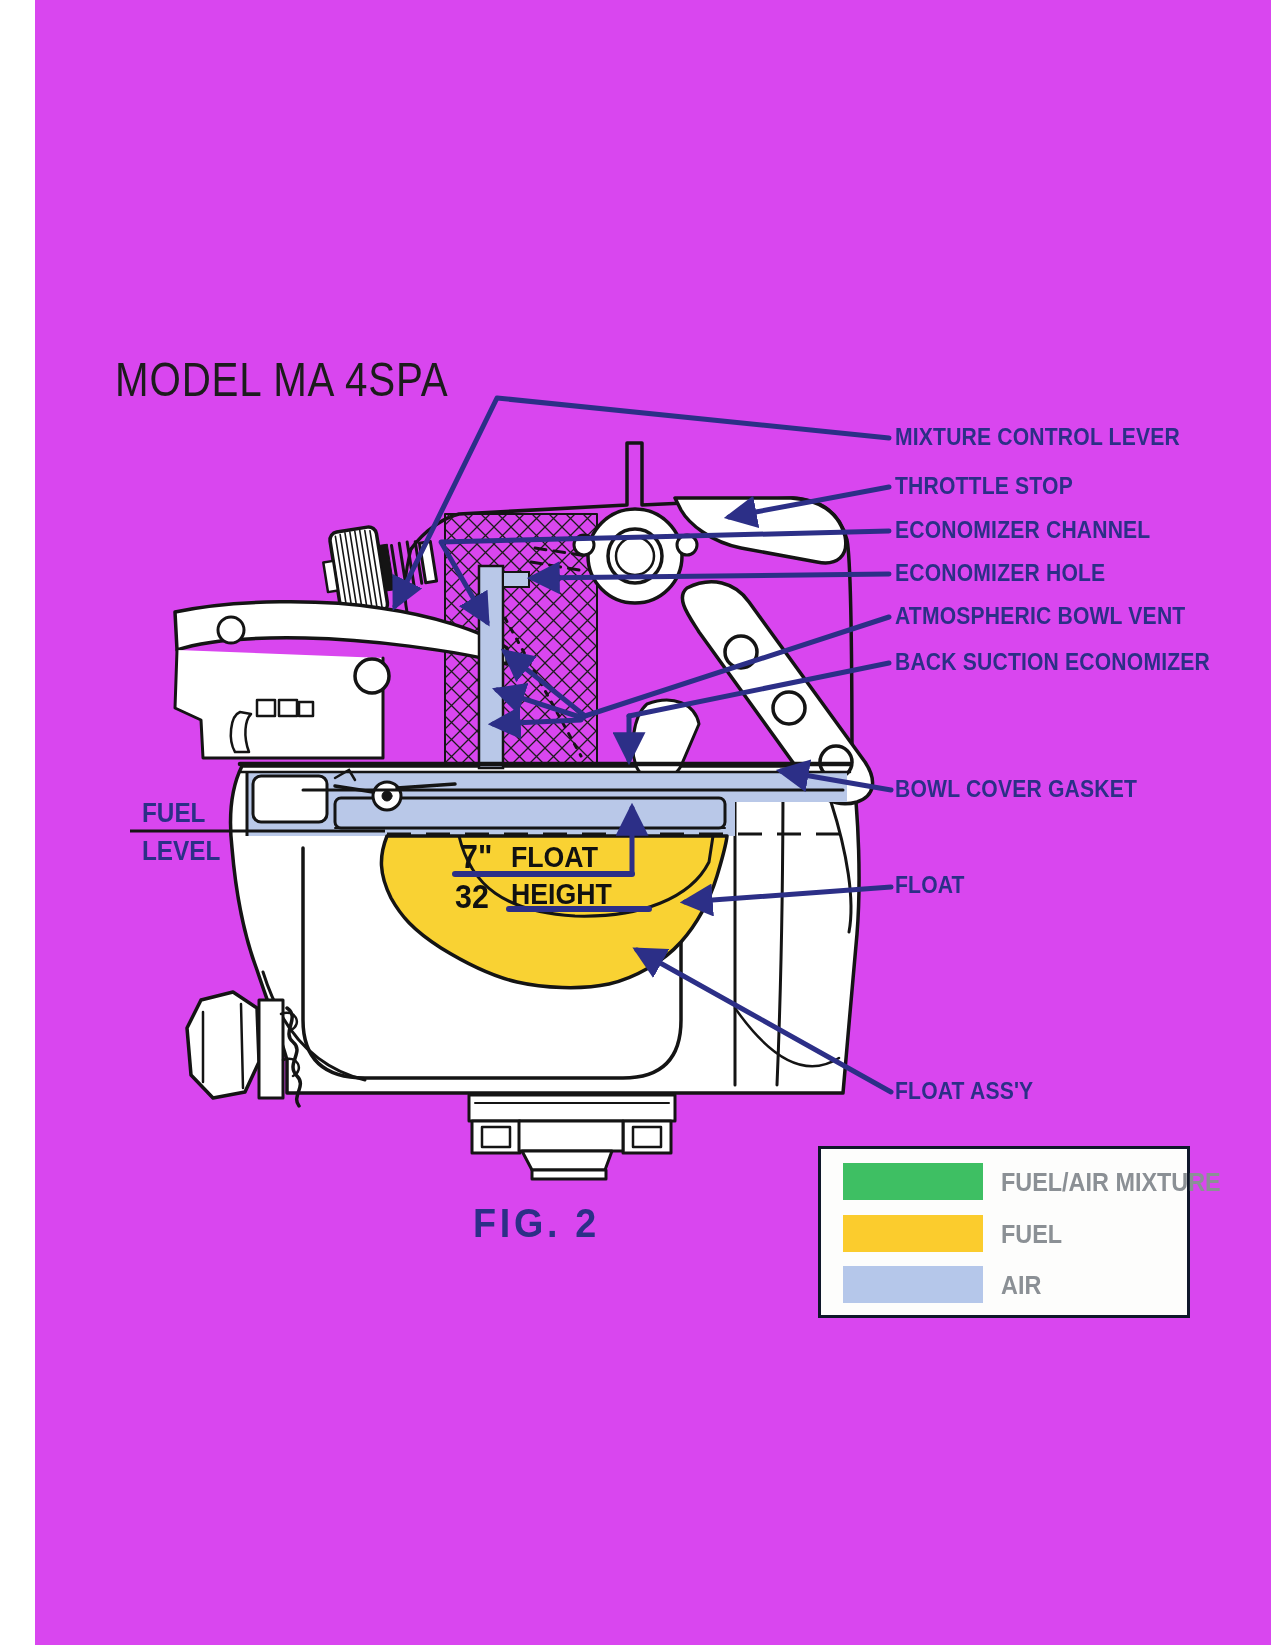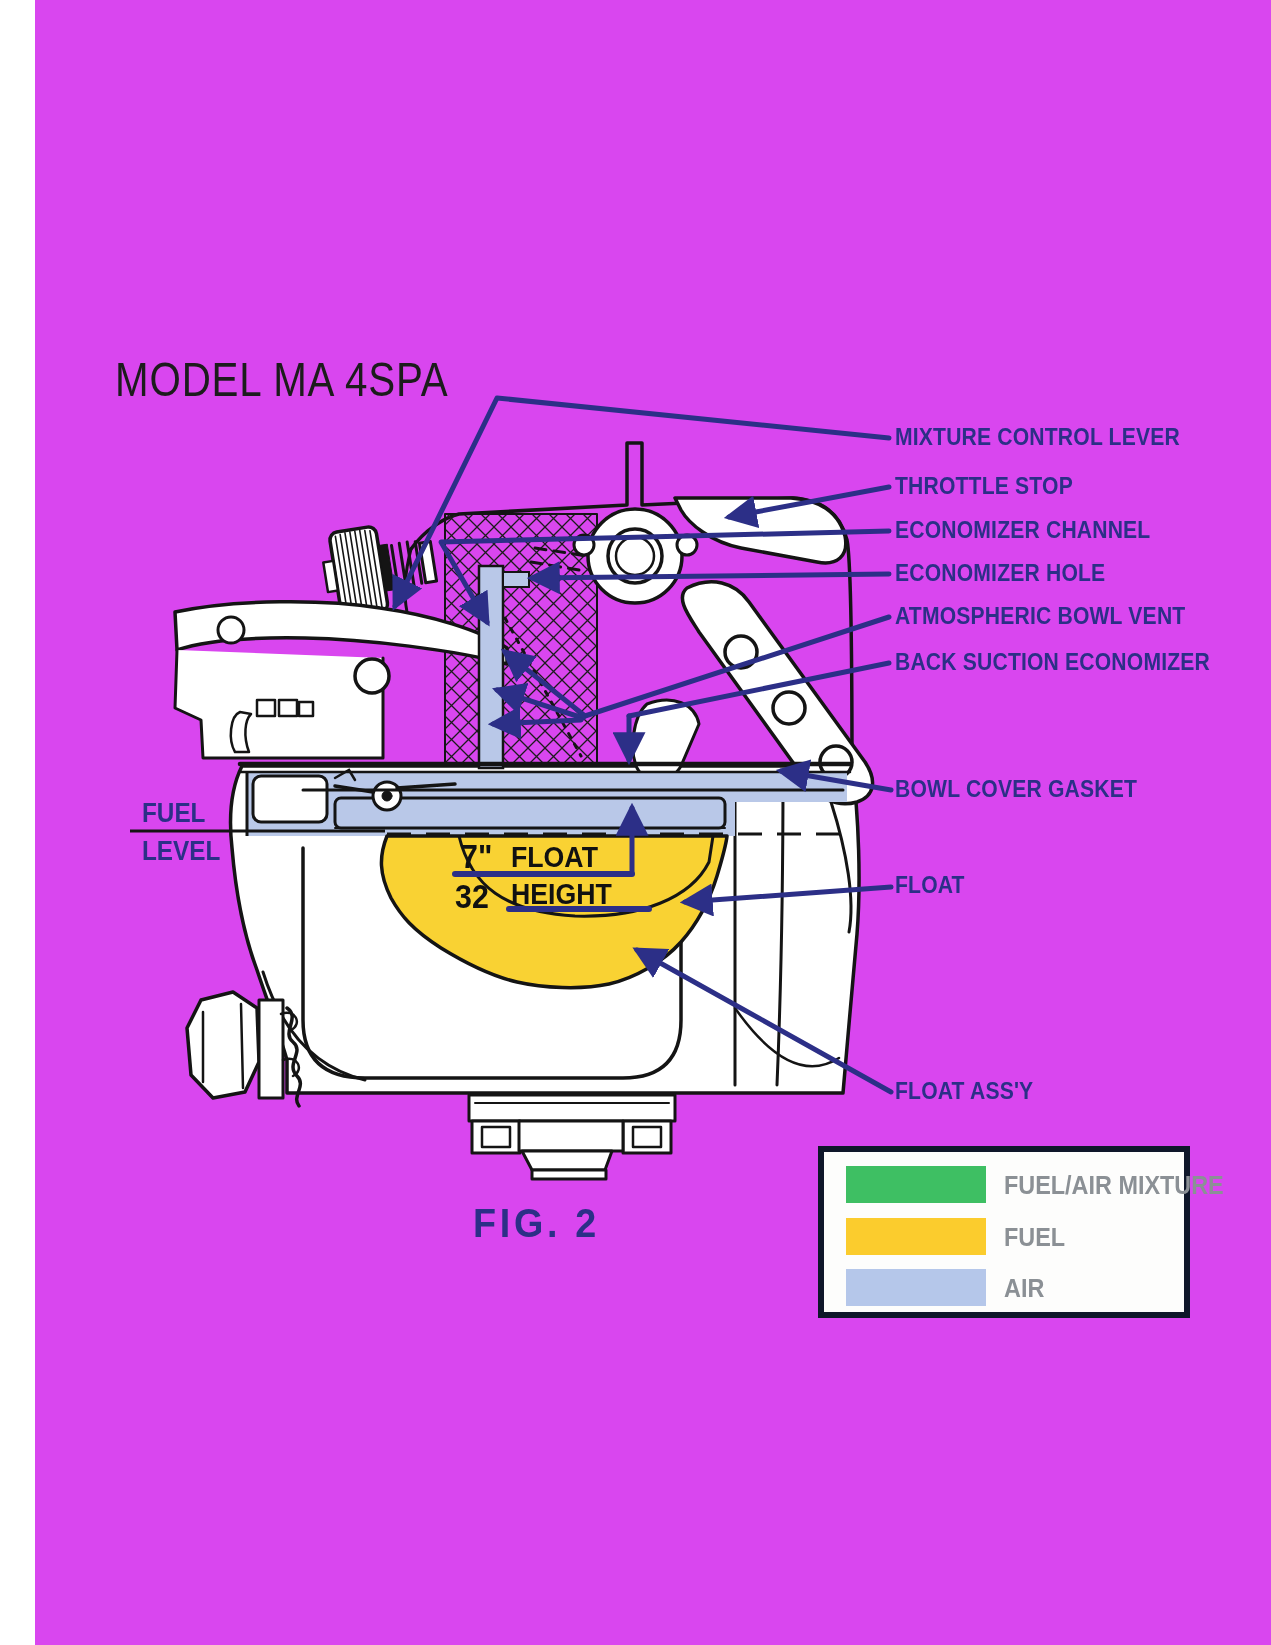--- a/index.html
+++ b/index.html
@@ -7,21 +7,21 @@
         font-family:"Liberation Sans","DejaVu Sans",sans-serif;margin-left:35px;}
   #art{position:absolute;left:0;top:0;}
   .t{position:absolute;white-space:nowrap;transform-origin:left center;}
   .title{font-size:48px;color:#1c1c1c;letter-spacing:1px;transform:scaleX(.84);}
   .callout{font-size:24px;font-weight:bold;color:#2c2f87;letter-spacing:.2px;transform:scaleX(.88);}
   .fuelLbl{font-size:27px;font-weight:bold;color:#2c2f87;transform:scaleX(.9);}
   .blackLbl{font-size:29px;font-weight:bold;color:#111;transform:scaleX(.92);}
   .frac{font-size:33px;font-weight:bold;color:#111;transform:scaleX(.92);}
   .fig{font-size:41px;font-weight:bold;color:#2c2f87;letter-spacing:4px;transform:scaleX(.92);}
   #legend{position:absolute;left:783px;top:1146px;width:372px;height:172px;
-          border:6px solid #0f172a;background:#fdfdfc;box-sizing:border-box;}
+          border:3px solid #0f172a;background:#fdfdfc;box-sizing:border-box;}
   .lg-swatch{position:absolute;left:22px;width:140px;height:37px;}
   .lg-label{position:absolute;left:180px;font-size:26px;font-weight:bold;color:#8b9095;
             transform:scaleX(.9);transform-origin:left center;white-space:nowrap;}
 </style>
 </head>
 <body>
 
 <div id="page">
 
 <svg id="art" width="1271" height="1645" viewBox="0 0 1271 1645">

